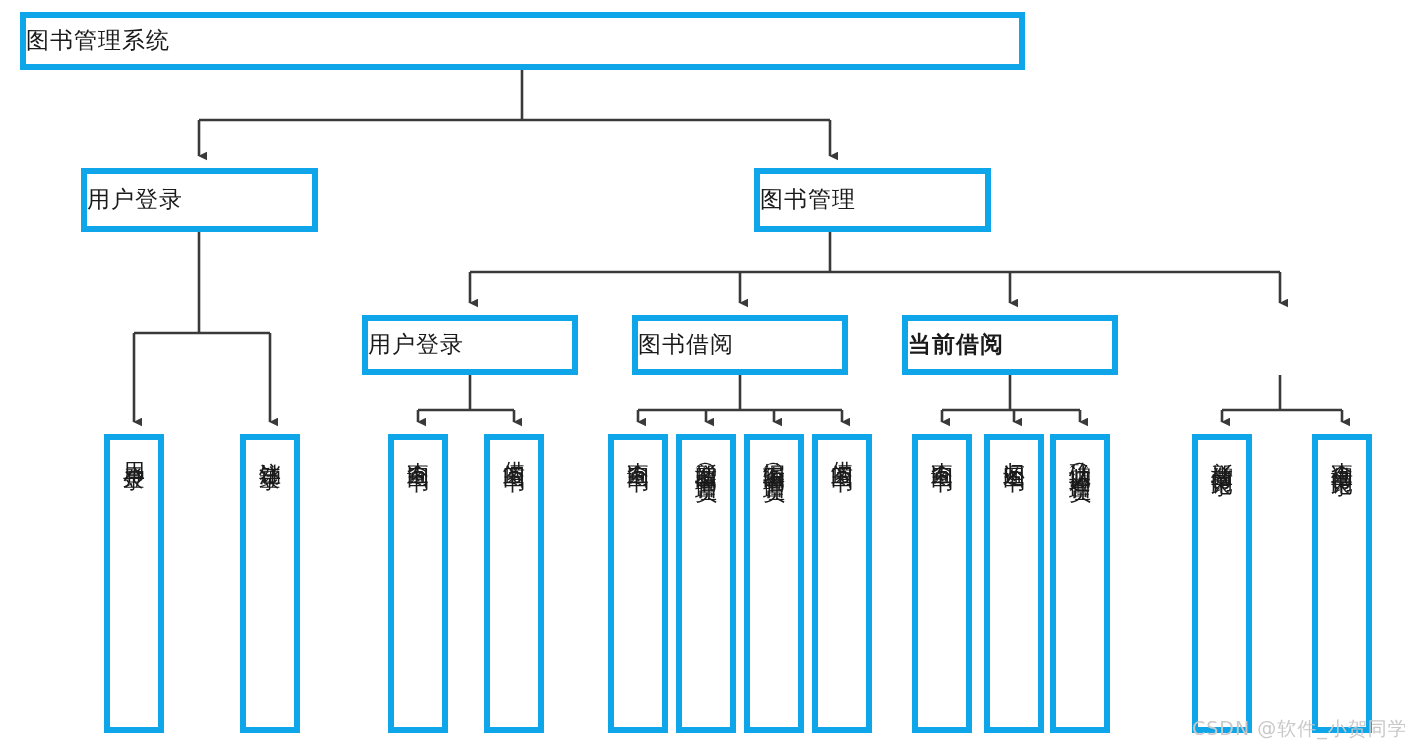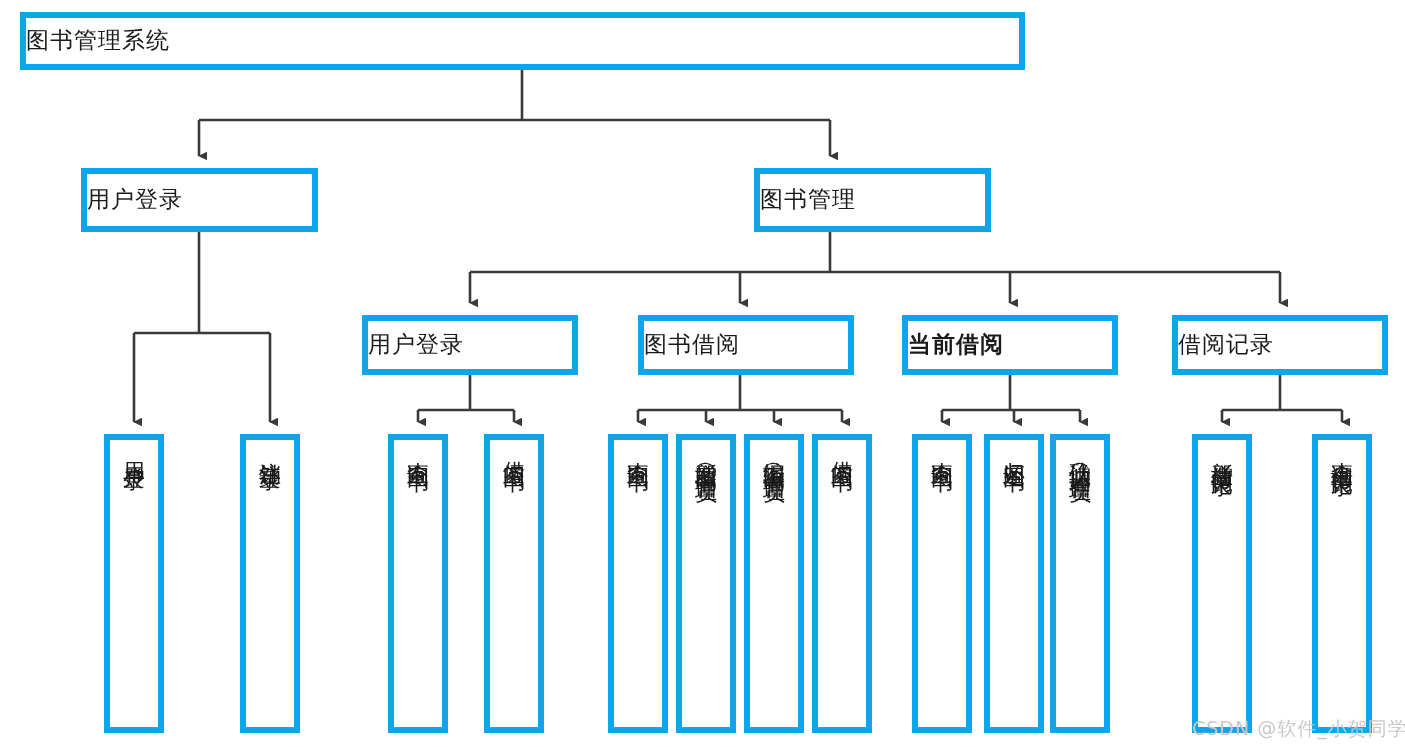--- a/index.html
+++ b/index.html
@@ -123,28 +123,25 @@
   <div class="node h-node" style="left:81px; top:168px; width:237px; height:64px;">
     <span>用户登录</span>
   </div>
   <div class="node h-node" style="left:711px; top:168px; width:237px; height:64px;margin-left:43px;">
     <span>图书管理</span>
   </div>
 
   <div class="node h-node" style="left:362px; top:315px; width:216px; height:60px;">
     <span>用户登录</span>
   </div>
-  <div class="node h-node" style="left:632px; top:315px; width:216px; height:60px;margin-left:6px;">
+  <div class="node h-node" style="left:632px; top:315px; width:216px; height:60px;">
     <span>图书借阅</span>
   </div>
   <div class="node h-node" style="left:902px; top:315px; width:216px; height:60px;font-weight:bold;">
     <span>当前借阅</span>
-  </div>
-  <div class="node h-node" style="left:1172px; top:315px; width:216px; height:60px;">
-    <span>借阅记录</span>
   </div>
 
   <div class="node v-node" style="left:104px; top:434px; width:60px; height:299px;">
     <span class="vtext">用户登录</span>
   </div>
   <div class="node v-node" style="left:240px; top:434px; width:60px; height:299px;">
     <span class="vtext">注销登录</span>
   </div>
 
   <div class="node v-node" style="left:388px; top:434px; width:60px; height:299px;">

